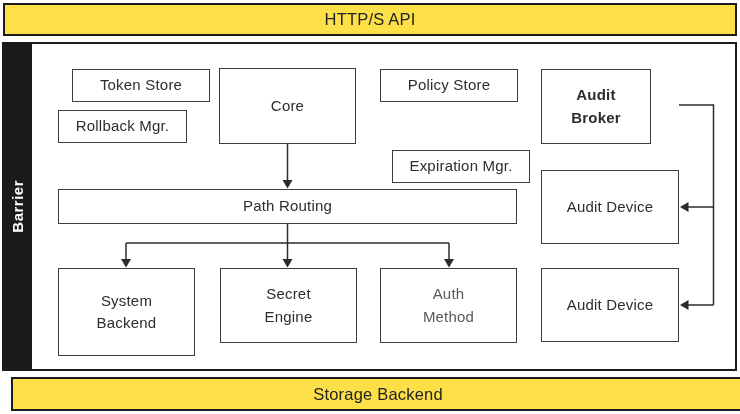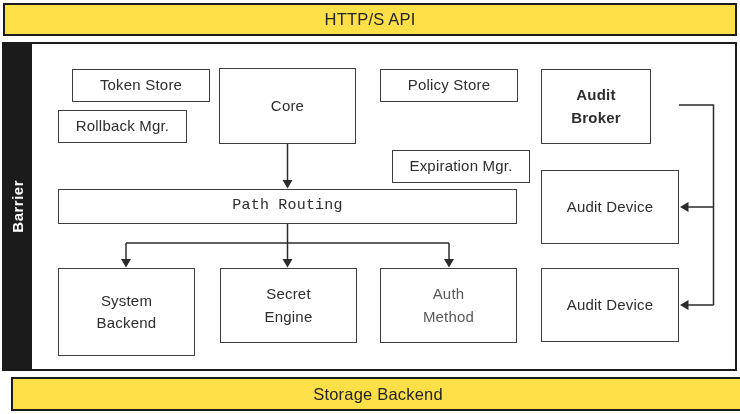--- a/index.html
+++ b/index.html
@@ -66,21 +66,21 @@
     letter-spacing: 0.2px;
   }
   .muted { color: #58595b; }
 
   .n-token-store    { left: 72px;  top: 69px;  width: 138px; height: 33px; }
   .n-rollback-mgr   { left: 58px;  top: 110px; width: 129px; height: 33px; }
   .n-core           { left: 219px; top: 68px;  width: 137px; height: 76px; }
   .n-policy-store   { left: 380px; top: 69px;  width: 138px; height: 33px; }
   .n-expiration-mgr { left: 392px; top: 110px; width: 138px; height: 33px; margin-top: 40px; }
   .n-audit-broker   { left: 541px; top: 69px;  width: 110px; height: 75px; font-weight: bold; }
-  .n-path-routing   { left: 58px;  top: 189px; width: 459px; height: 35px; font-family: Liberation Mono, monospace; }
+  .n-path-routing   { left: 58px;  top: 189px; width: 459px; height: 35px; }
   .n-system-backend { left: 58px;  top: 268px; width: 137px; height: 88px; }
   .n-secret-engine  { left: 220px; top: 268px; width: 137px; height: 75px; }
   .n-auth-method    { left: 380px; top: 268px; width: 137px; height: 75px; }
   .n-audit-device-1 { left: 541px; top: 170px; width: 138px; height: 74px; }
   .n-audit-device-2 { left: 541px; top: 268px; width: 138px; height: 74px; }
 
   .arrows {
     position: absolute;
     left: 0; top: 0;
     width: 740px; height: 414px;

